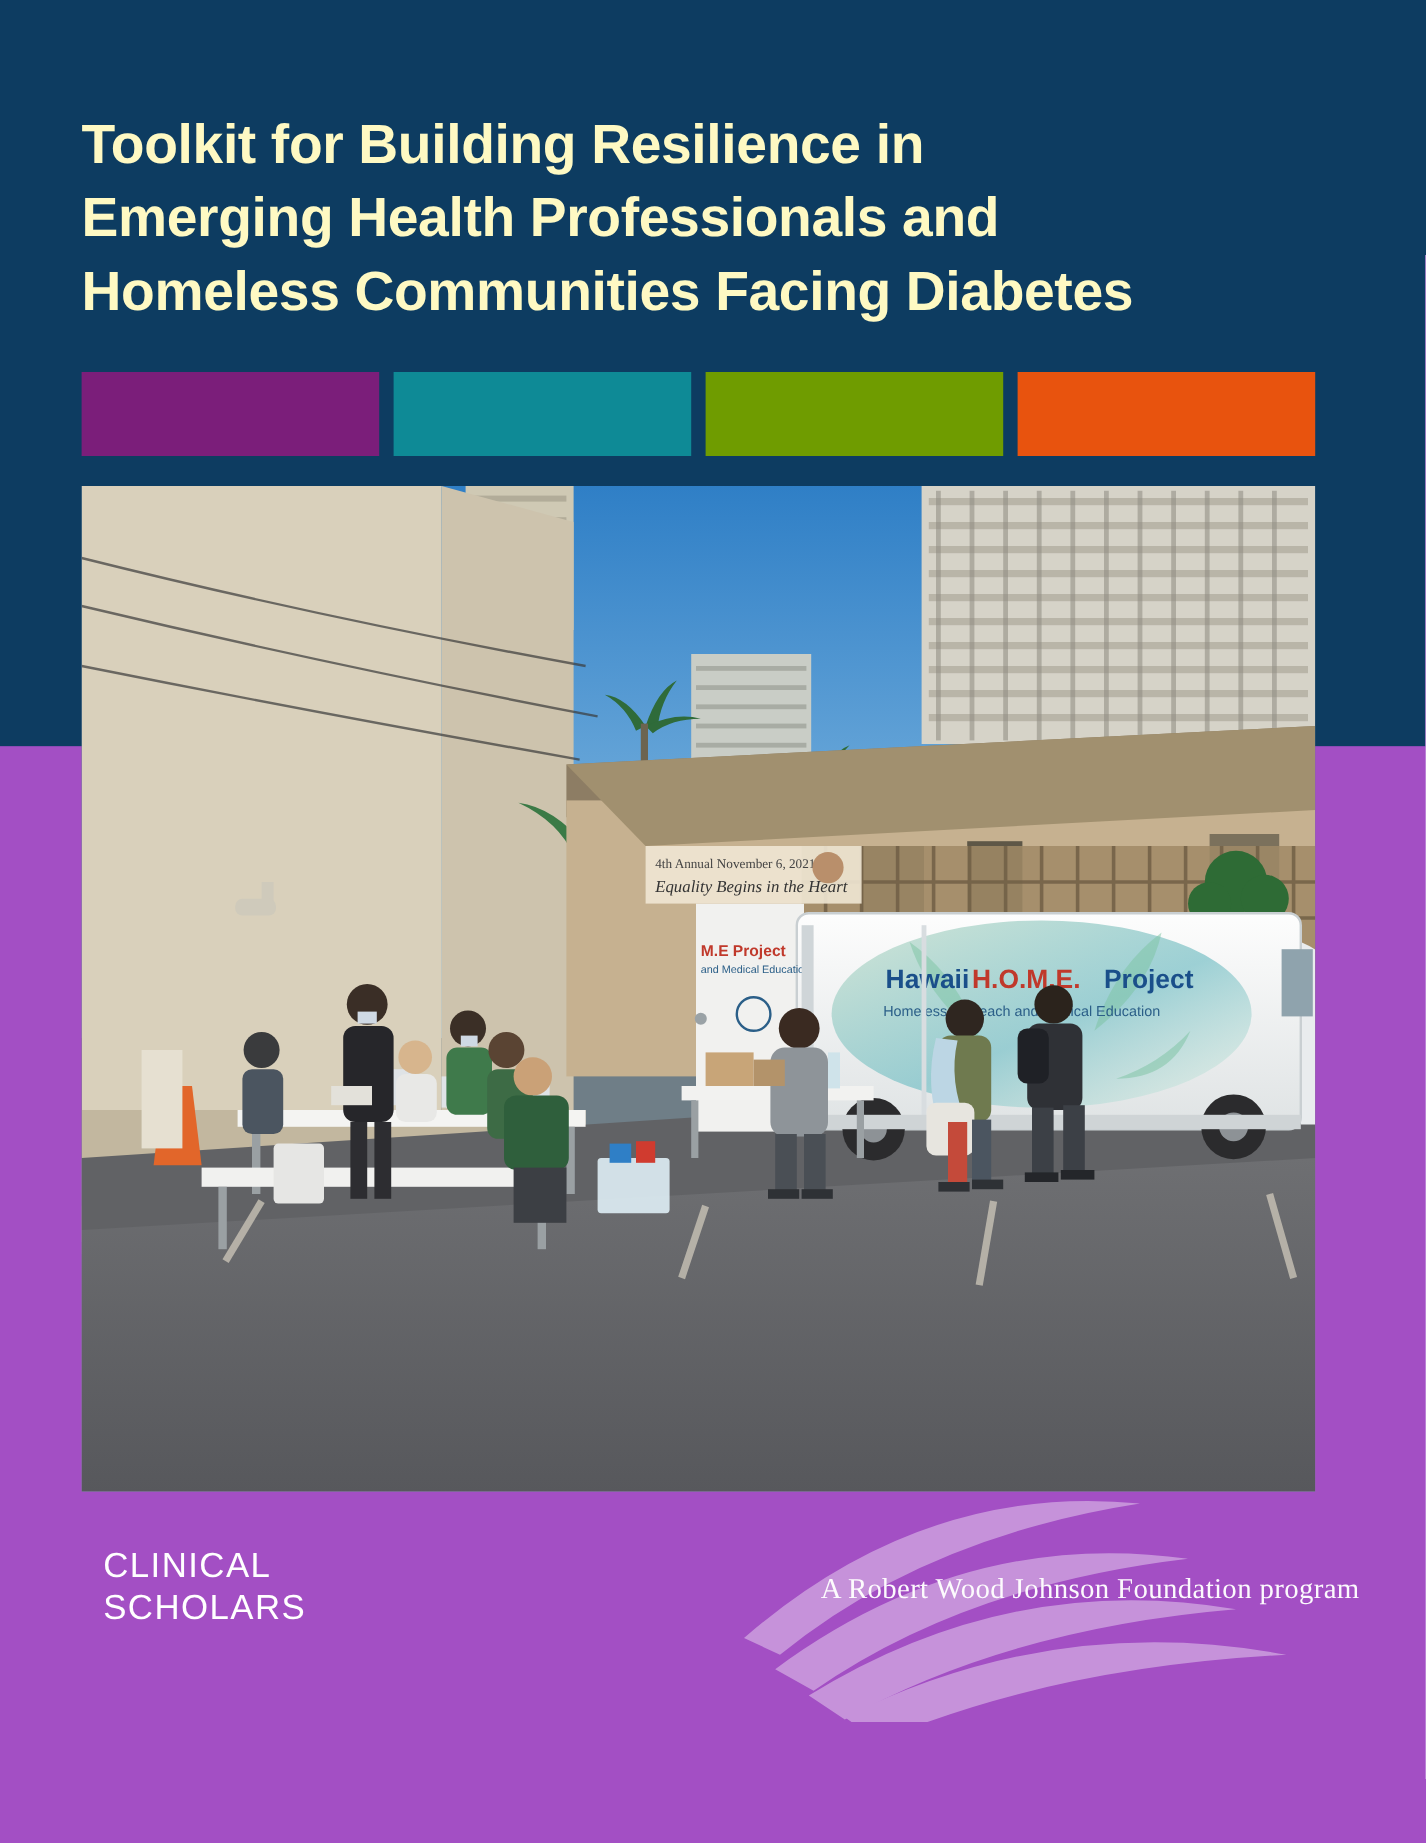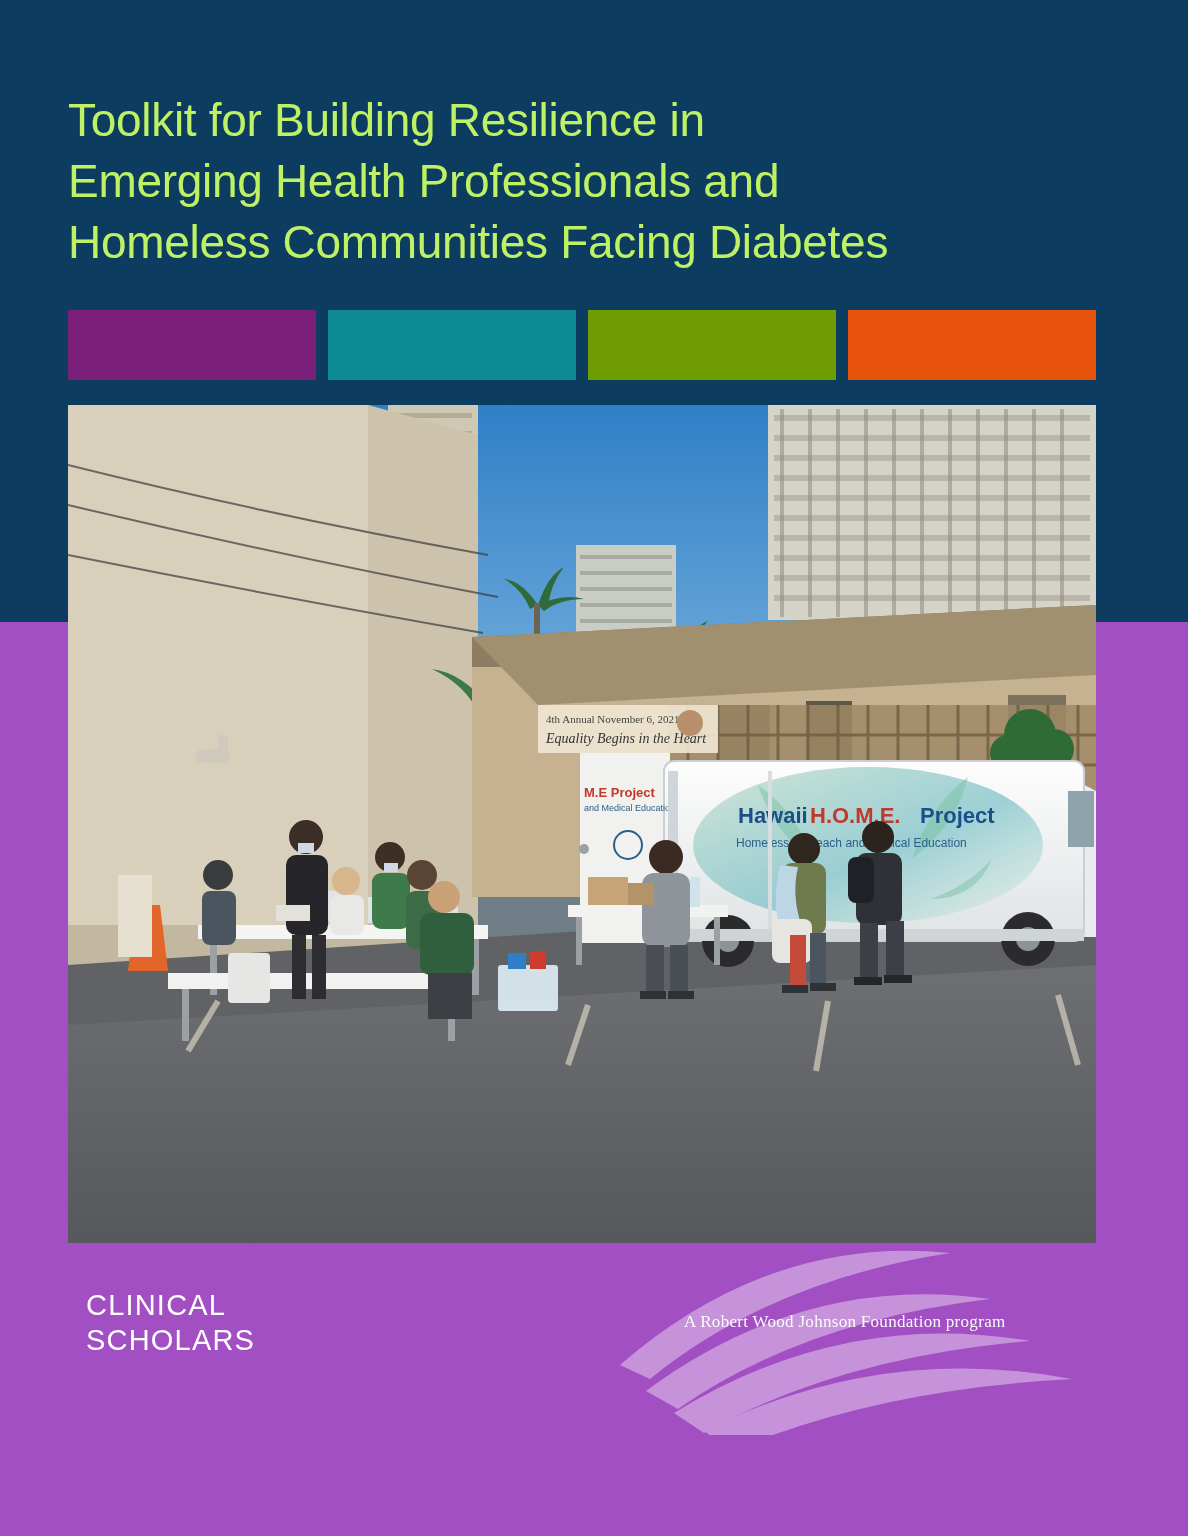--- a/index.html
+++ b/index.html
@@ -40,24 +40,24 @@
     height: 914px;
     background: #a34fc4;
   }
 
   
   .title {
     position: absolute;
     left: 68px;
     top: 90px;
     width: 1070px;
-    color: #bef264;
+    color: #fef9c3;
     font-size: 46px;
     line-height: 1.33;
-    font-weight: normal;
+    font-weight: bold;
     letter-spacing: -0.3px;
     white-space: pre-line;
   }
 
   
   .swatch-row {
     position: absolute;
     left: 68px;
     top: 310px;
     width: 1028px;
@@ -102,21 +102,21 @@
     top: 1245px;
     width: 500px;
     height: 190px;
   }
   .rwjf-text {
     position: absolute;
     left: 684px;
     top: 1312px;
     color: #ffffff;
     font-family: "Liberation Serif", serif;
-    font-size: 17px;
+    font-size: 24px;
     letter-spacing: 0.3px;
     opacity: 0.97;
   }
 </style>
 </head>
 <body>
 
 <div class="page">
 
   <div class="top-band"></div>

